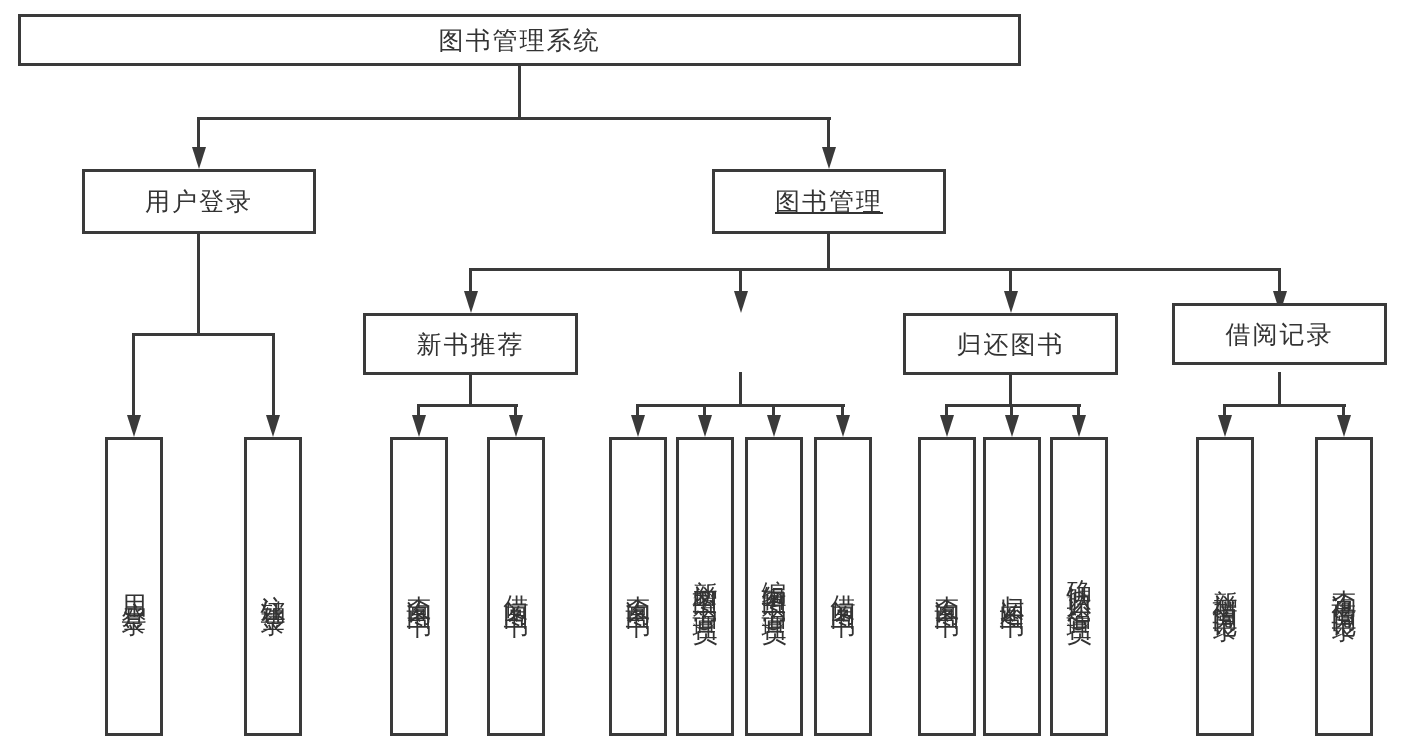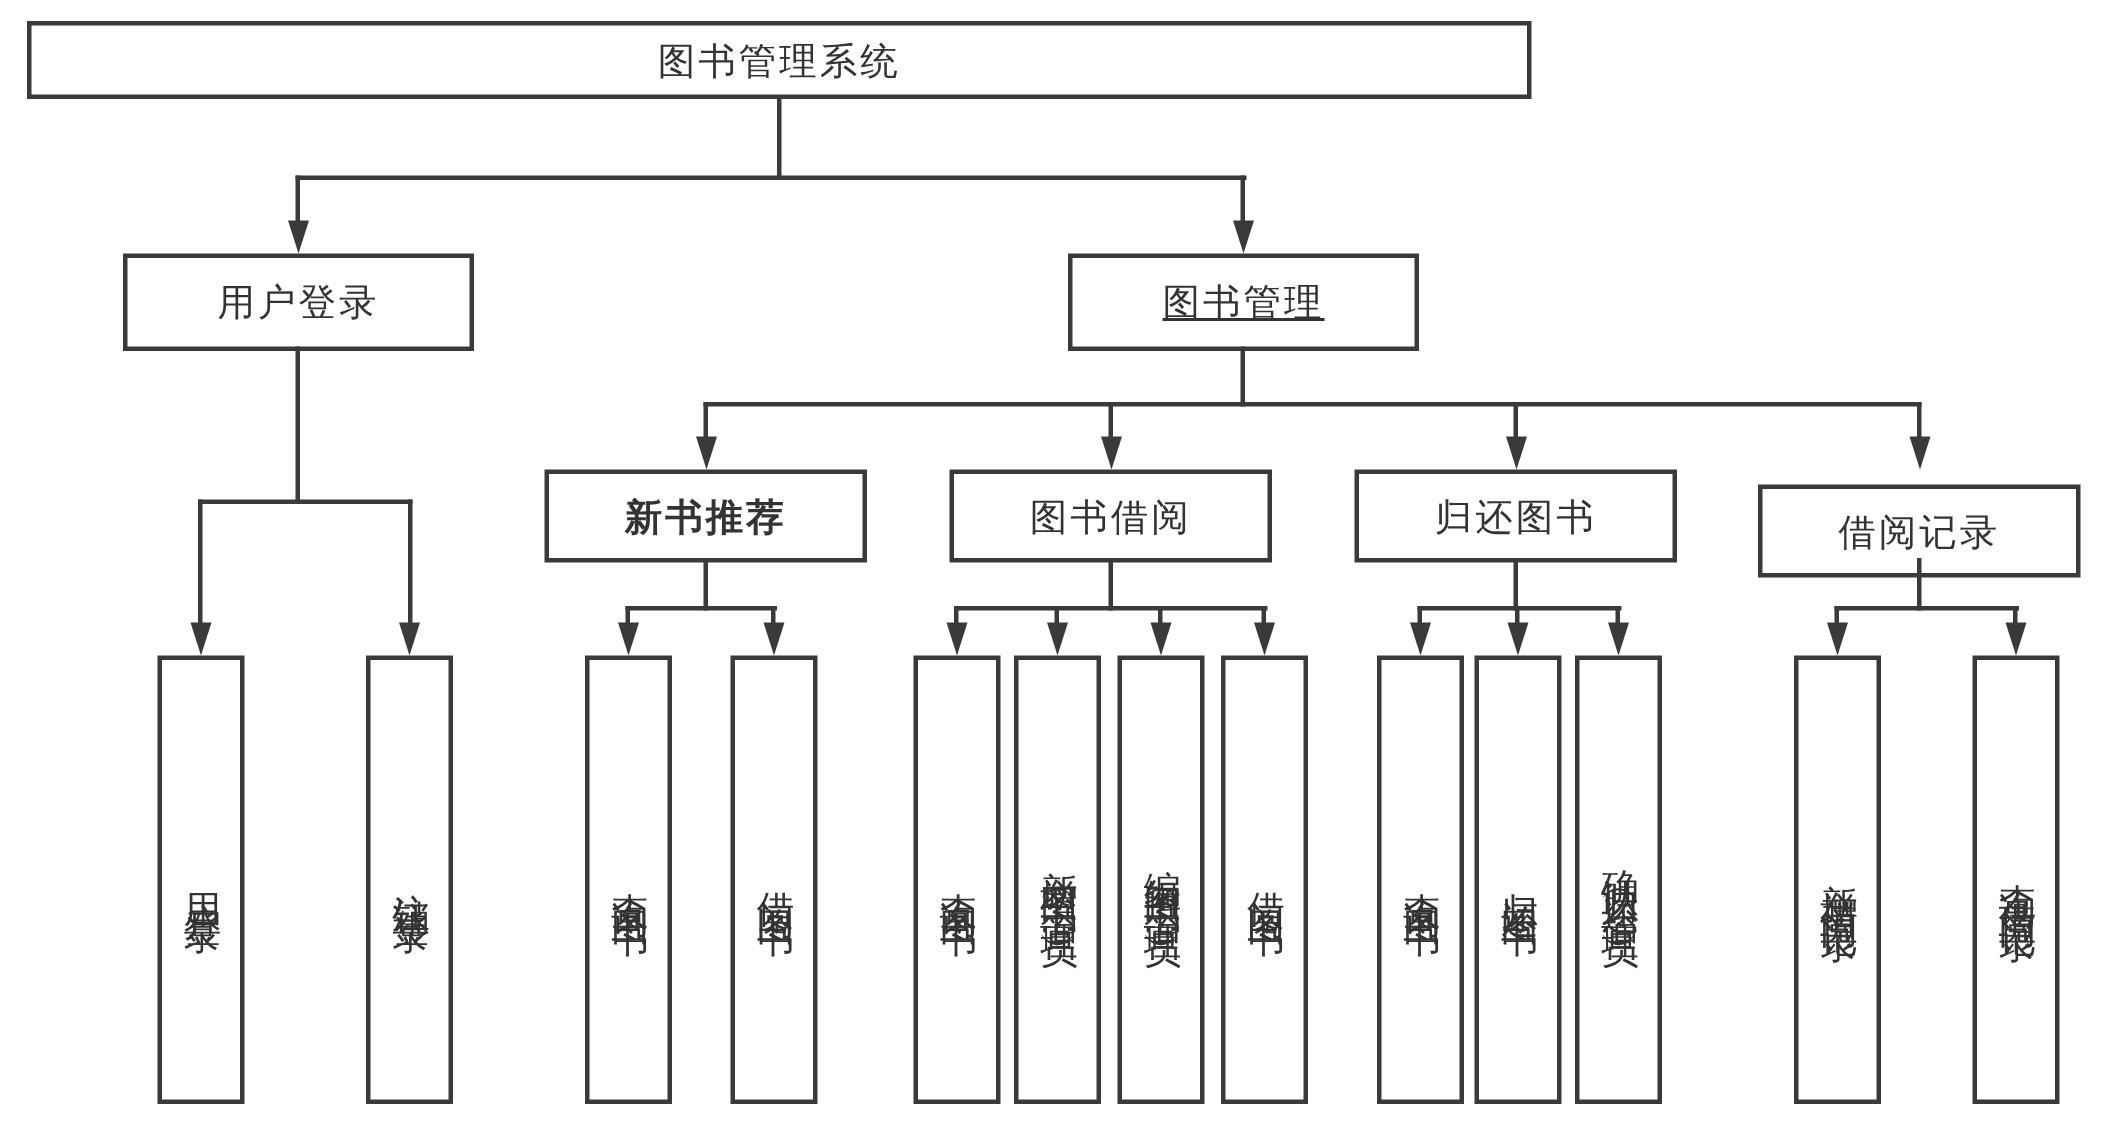--- a/index.html
+++ b/index.html
@@ -98,24 +98,23 @@
   <div class="hl" style="left:469px; top:268px; width:812px;"></div>
   <div class="vl" style="left:469px; top:268px; height:26px;"></div>
   <div class="arrow" style="left:464px; top:291px;"></div>
   <div class="vl" style="left:739px; top:268px; height:26px;"></div>
   <div class="arrow" style="left:734px; top:291px;"></div>
   <div class="vl" style="left:1009px; top:268px; height:26px;"></div>
   <div class="arrow" style="left:1004px; top:291px;"></div>
   <div class="vl" style="left:1278px; top:268px; height:26px;"></div>
   <div class="arrow" style="left:1273px; top:291px;"></div>
 
-  <div class="box" style="left:363px; top:313px; width:215px; height:62px;font-weight:bold;">新书推荐</div>
-  <div class="box" style="left:633px; top:313px; width:215px; height:62px;">图书借阅</div>
+  <div class="box" style="left:363px; top:313px; width:215px; height:62px;">新书推荐</div>
   <div class="box" style="left:903px; top:313px; width:215px; height:62px;">归还图书</div>
-  <div class="box" style="left:1172px; top:323px; width:215px; height:62px;">借阅记录</div>
+  <div class="box" style="left:1172px; top:303px; width:215px; height:62px;">借阅记录</div>
 
   <div class="vl" style="left:469px; top:372px; height:35px;"></div>
   <div class="hl" style="left:417px; top:404px; width:101px;"></div>
   <div class="vl" style="left:417px; top:404px; height:13px;"></div>
   <div class="arrow" style="left:412px; top:415px;"></div>
   <div class="vl" style="left:514px; top:404px; height:13px;"></div>
   <div class="arrow" style="left:509px; top:415px;"></div>
 
   <div class="vl" style="left:739px; top:372px; height:35px;"></div>
   <div class="hl" style="left:636px; top:404px; width:209px;"></div>

